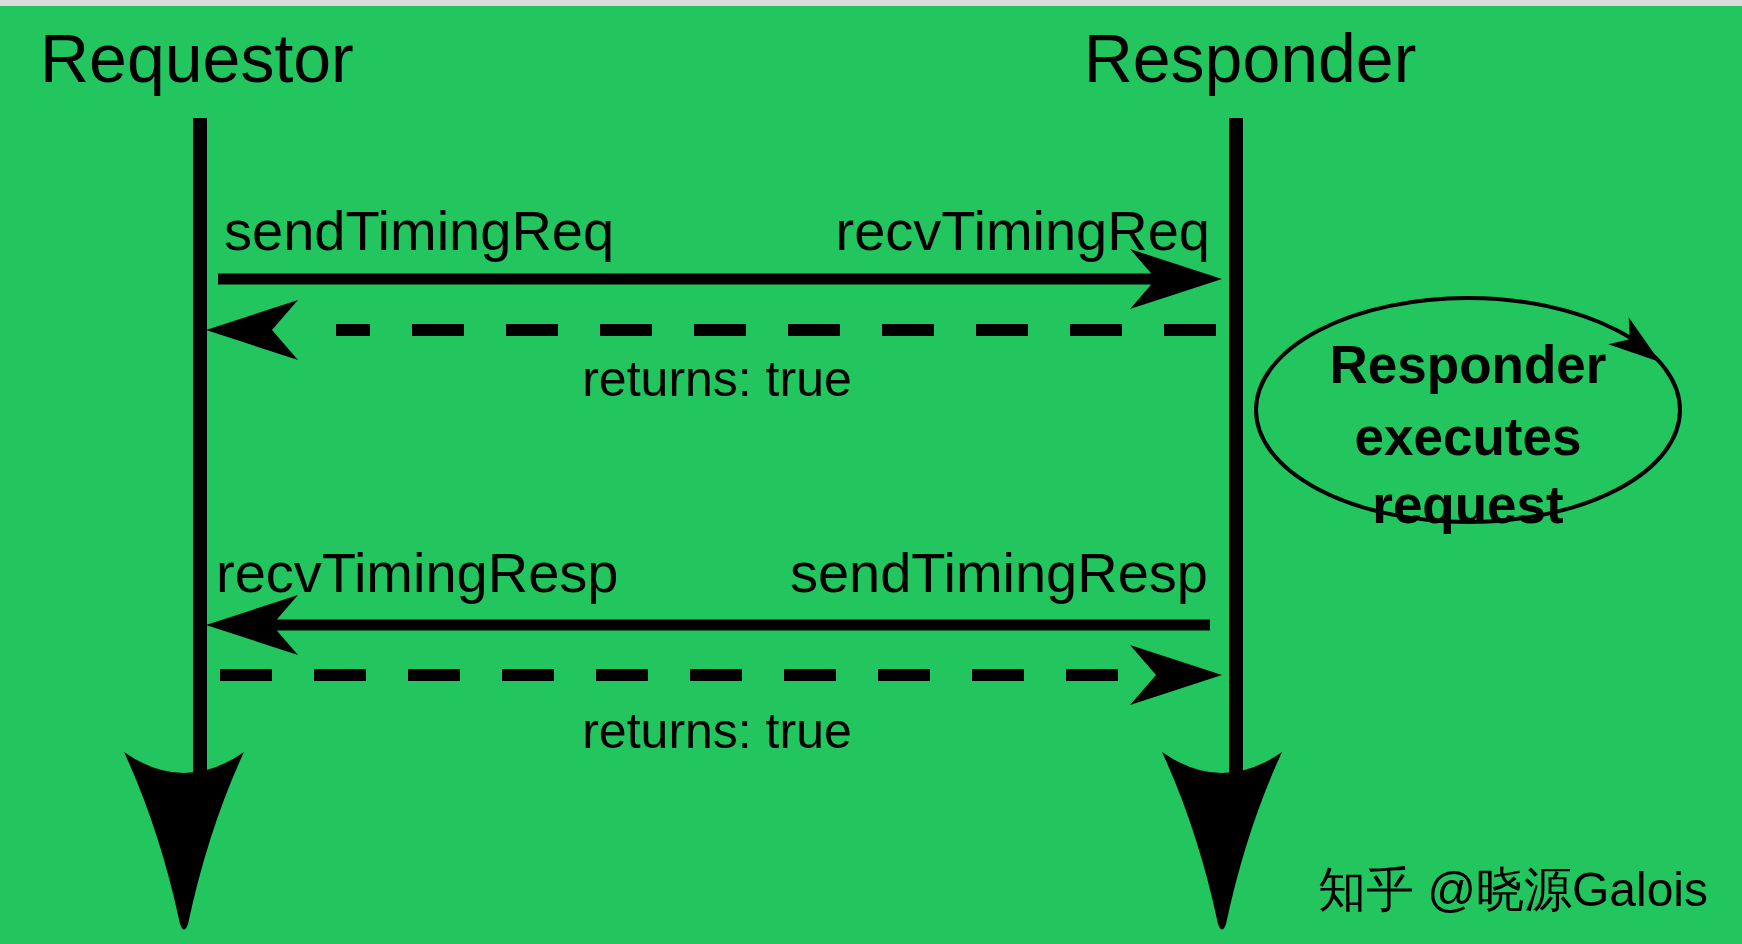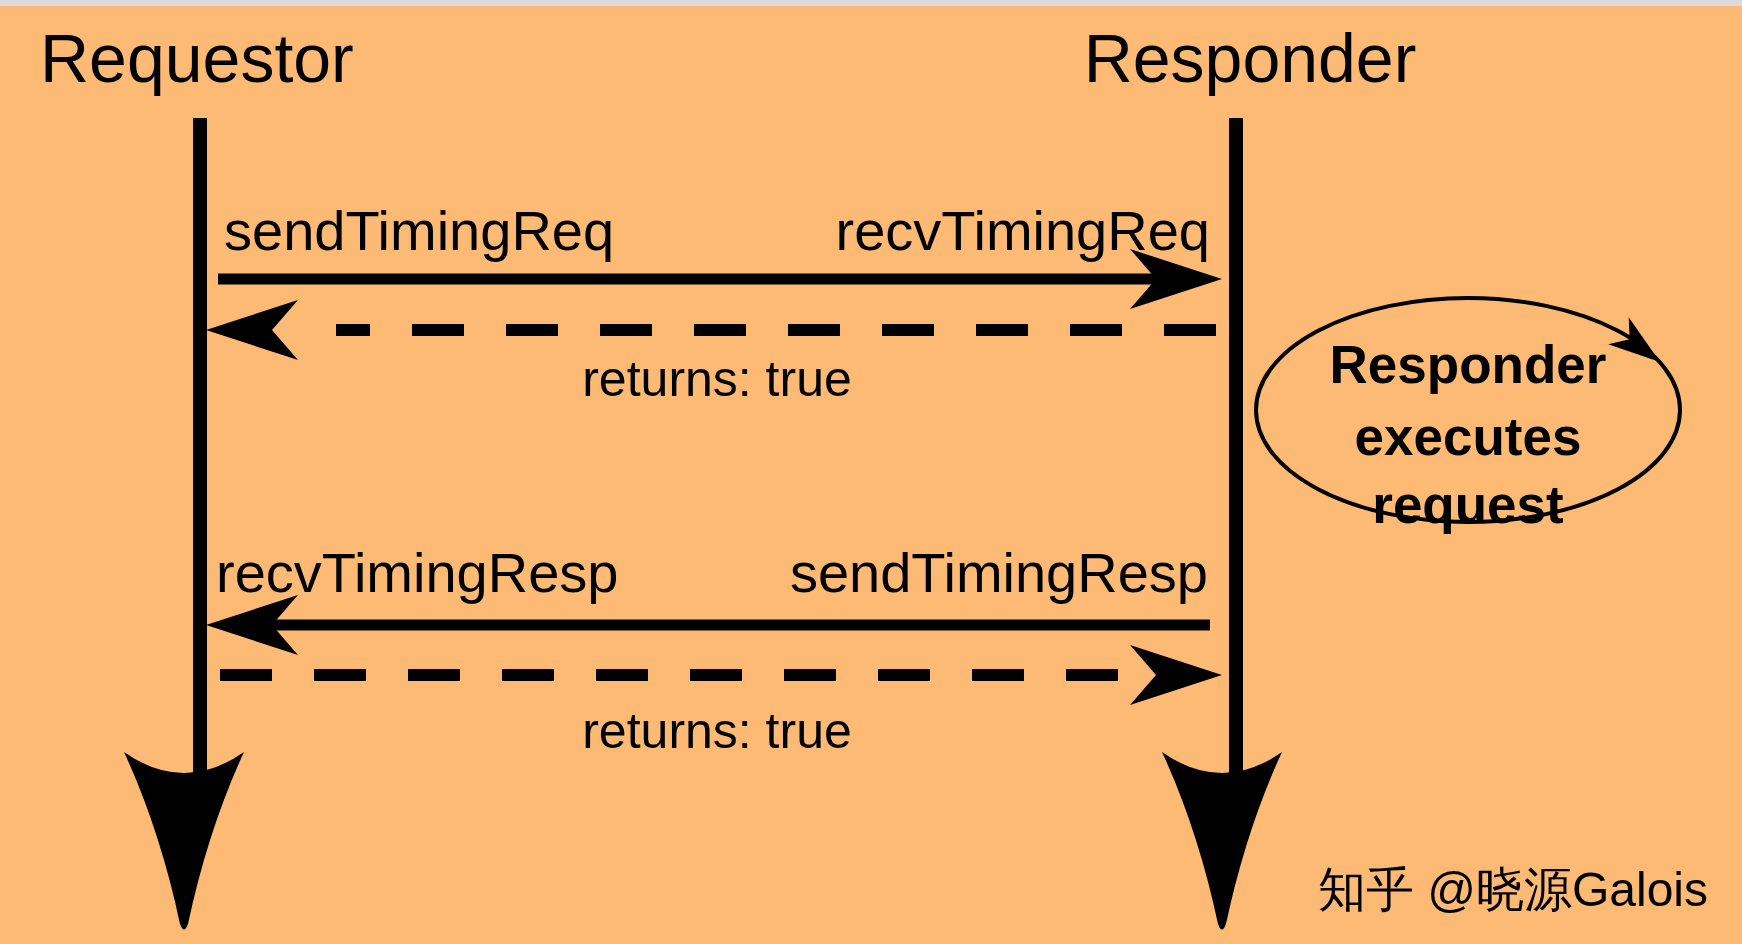--- a/index.html
+++ b/index.html
@@ -4,21 +4,21 @@
 <style>
   html, body {
     margin: 0;
     padding: 0;
     background: #ffffff;
   }
   .stage {
     position: relative;
     width: 1742px;
     height: 944px;
-    background: #fdba74;
+    background: #22c55e;
     overflow: hidden;
   }
   svg.diagram {
     position: absolute;
     left: 0;
     top: 0;
     width: 1742px;
     height: 944px;
     display: block;
   }

